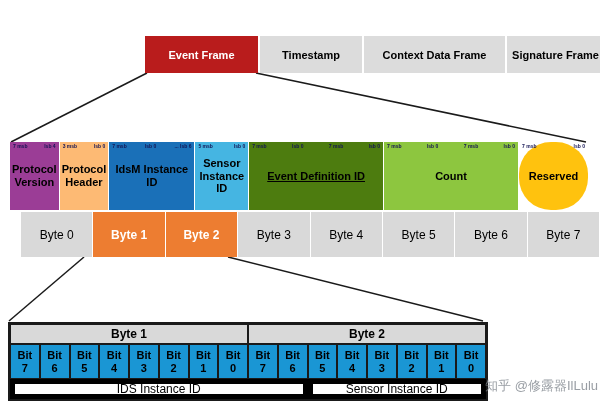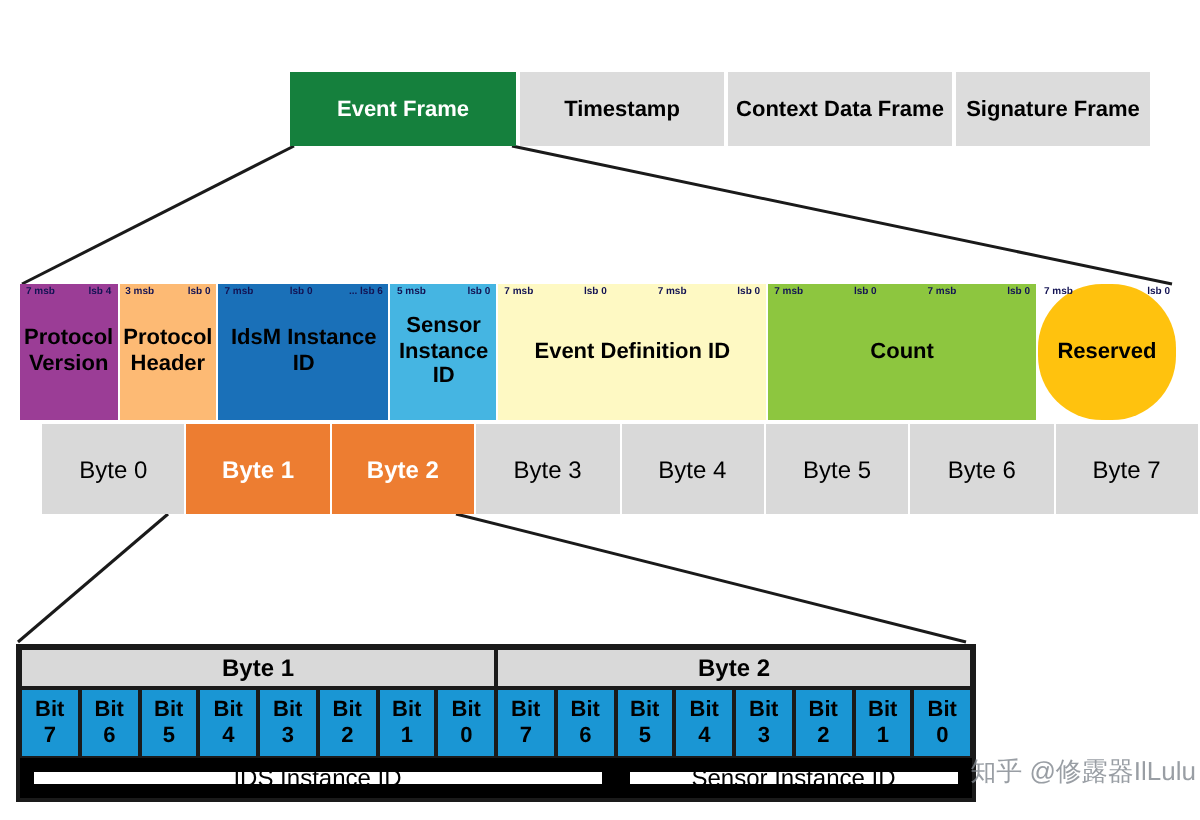--- a/index.html
+++ b/index.html
@@ -8,21 +8,21 @@
     font-family:"Liberation Sans",sans-serif;overflow:hidden;color:#000;
   }
   
   .tabs{position:absolute;left:145px;top:36px;display:flex;gap:2px;}
   .tab{
     height:37px;display:flex;align-items:center;justify-content:center;
     font-weight:bold;font-size:11px;background:#dcdcdc;color:#000;box-sizing:border-box;
   }
   .tab:nth-child(1){width:113px}
   .tab:nth-child(2){width:102px}
-  .tab:nth-child(3){width:112px}
+  .tab:nth-child(3){width:141px}
   .tab:nth-child(4){width:97px}
   .tab.active{color:#fff;}
   
   .fields{position:absolute;left:10px;top:142px;width:578px;height:68px;display:flex;gap:1px;}
   .field{
     position:relative;display:flex;align-items:center;justify-content:center;
     text-align:center;font-weight:bold;font-size:11px;line-height:1.15;color:#000;
     padding:0 2px;box-sizing:border-box;
   }
   .field .ann{
@@ -45,21 +45,21 @@
   }
   .bt-head{
     grid-column:span 8;background:#d9d9d9;border:1px solid #1a1a1a;
     display:flex;align-items:center;justify-content:center;font-weight:bold;font-size:12px;
   }
   .bt-bit{
     background:#1a96d4;border:1px solid #1a1a1a;display:flex;flex-direction:column;
     align-items:center;justify-content:center;font-weight:bold;font-size:11px;line-height:1.1;
   }
   .bt-span{
-    background:#fff;border:7px solid #000000;display:flex;align-items:center;
+    background:#fff;border:5px solid #000000;display:flex;align-items:center;
     justify-content:center;font-size:12px;
   }
   .bt-span.s10{grid-column:span 10}
   .bt-span.s6{grid-column:span 6}
   
   svg.conn{position:absolute;left:0;top:0;pointer-events:none;}
   .watermark{
     position:absolute;right:2px;top:377px;font-size:13px;
     color:rgba(128,134,141,0.8);white-space:nowrap;z-index:5;margin-left:44px;
   }
@@ -68,21 +68,21 @@
 <body>
 
 <svg class="conn" width="600" height="410">
   <line x1="147" y1="73" x2="11" y2="142" stroke="#1a1a1a" stroke-width="1.5"></line>
   <line x1="256" y1="73" x2="586" y2="142" stroke="#1a1a1a" stroke-width="1.5"></line>
   <line x1="84" y1="257" x2="9" y2="321" stroke="#1a1a1a" stroke-width="1.5"></line>
   <line x1="228" y1="257" x2="483" y2="321" stroke="#1a1a1a" stroke-width="1.5"></line>
 </svg>
 
 <div class="tabs">
-    <div class="tab active" style="background: #15803d;">Event Frame</div>
+    <div class="tab active" style="background: #b91c1c;">Event Frame</div>
     <div class="tab">Timestamp</div>
     <div class="tab">Context Data Frame</div>
     <div class="tab">Signature Frame</div>
   </div>
 
 <div class="fields">
     <div class="field" style="background: rgb(155, 61, 150); flex-grow: 4; flex-basis: 0px;">
       <div class="ann">
         <span>7 msb</span>
         <span>lsb 4</span>
@@ -104,21 +104,21 @@
       </div>
       <div>IdsM Instance ID</div>
     </div>
     <div class="field" style="background: rgb(69, 181, 226); flex-grow: 6; flex-basis: 0px;">
       <div class="ann">
         <span>5 msb</span>
         <span>lsb 0</span>
       </div>
       <div>Sensor Instance ID</div>
     </div>
-    <div class="field" style="background: #fef9c3; flex-grow: 16; flex-basis: 0px;">
+    <div class="field" style="background: #4d7c0f; flex-grow: 16; flex-basis: 0px; text-decoration: underline;">
       <div class="ann">
         <span>7 msb</span>
         <span>lsb 0</span>
         <span>7 msb</span>
         <span>lsb 0</span>
       </div>
       <div>Event Definition ID</div>
     </div>
     <div class="field" style="background: rgb(141, 198, 63); flex-grow: 16; flex-basis: 0px;">
       <div class="ann">

